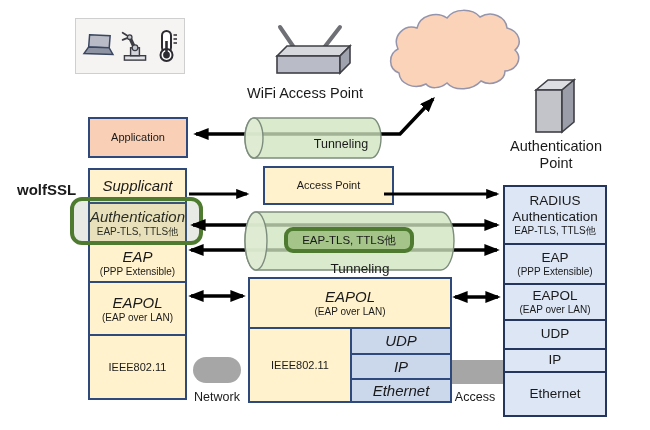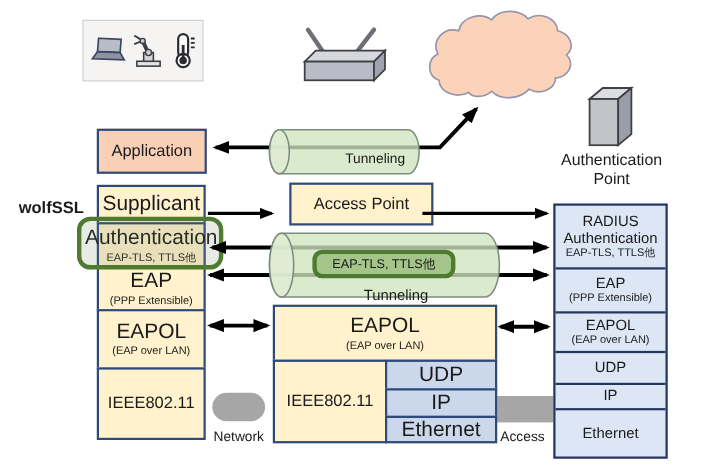--- a/index.html
+++ b/index.html
@@ -6,22 +6,22 @@
   html,body { background:#ffffff; }
   body { font-family:"Liberation Sans", sans-serif; color:#1a1a1a; }
   #canvas { position:relative; width:650px; height:430px; background:#ffffff; overflow:hidden; }
 
   
   .pbox {
     position:absolute; border:2px solid #2e4a7c; background:#fff2cc;
     display:flex; flex-direction:column; align-items:center; justify-content:center;
     text-align:center; line-height:1.15; z-index:2;
   }
-  .pbox .t  { font-size:19px; }
-  .pbox .t2 { font-size:15px; }
+  .pbox .t  { font-size:15px;font-style:italic; }
+  .pbox .t2 { font-size:11px; }
   .pbox .s  { font-size:10px; margin-top:1px; }
   .peach { background:#f9d0b6; }
   .blue-mid  { background:#cbd7eb; }
 
   
   #right-stack { position:absolute; left:503px; top:185px; width:104px; height:232px;
     border:2px solid #24365e; background:#dce6f5; display:flex; flex-direction:column; z-index:2; }
   .rrow { display:flex; flex-direction:column; align-items:center; justify-content:center;
     text-align:center; line-height:1.2; border-top:2px solid #24365e; }
   .rrow:first-child { border-top:none; }
@@ -126,20 +126,21 @@
 
   <div class="icon-wrap" style="left:255px; top:20px;">
     <svg width="105" height="60" viewBox="0 0 105 60">
       <path d="M40,29 L25,7" stroke="#6f6f76" stroke-width="4" stroke-linecap="round"></path>
       <path d="M68,29 L85,7" stroke="#6f6f76" stroke-width="4" stroke-linecap="round"></path>
       <path d="M22,36 L32,26 L95,26 L85,36 Z" fill="#d6d8dd" stroke="#3f3f46" stroke-width="1.6"></path>
       <rect x="22" y="36" width="63" height="17" fill="#b9bcc6" stroke="#3f3f46" stroke-width="1.6"></rect>
       <path d="M85,36 L95,26 L95,43 L85,53 Z" fill="#9fa3ad" stroke="#3f3f46" stroke-width="1.6"></path>
     </svg>
   </div>
+  <div class="cap" style="left:235px; top:85px; width:140px;">WiFi Access Point</div>
 
   <div class="cap" style="left:398px; top:37px; width:122px; font-size:15.5px;">Network</div>
 
   <div class="icon-wrap" style="left:528px; top:76px;">
     <svg width="52" height="60" viewBox="0 0 52 60">
       <path d="M8,14 L20,4 L46,4 L34,14 Z" fill="#dddee2" stroke="#3f3f46" stroke-width="1.6"></path>
       <rect x="8" y="14" width="26" height="42" fill="#c2c4ca" stroke="#3f3f46" stroke-width="1.6"></rect>
       <path d="M34,14 L46,4 L46,46 L34,56 Z" fill="#9b9ea8" stroke="#3f3f46" stroke-width="1.6"></path>
     </svg>
   </div>

